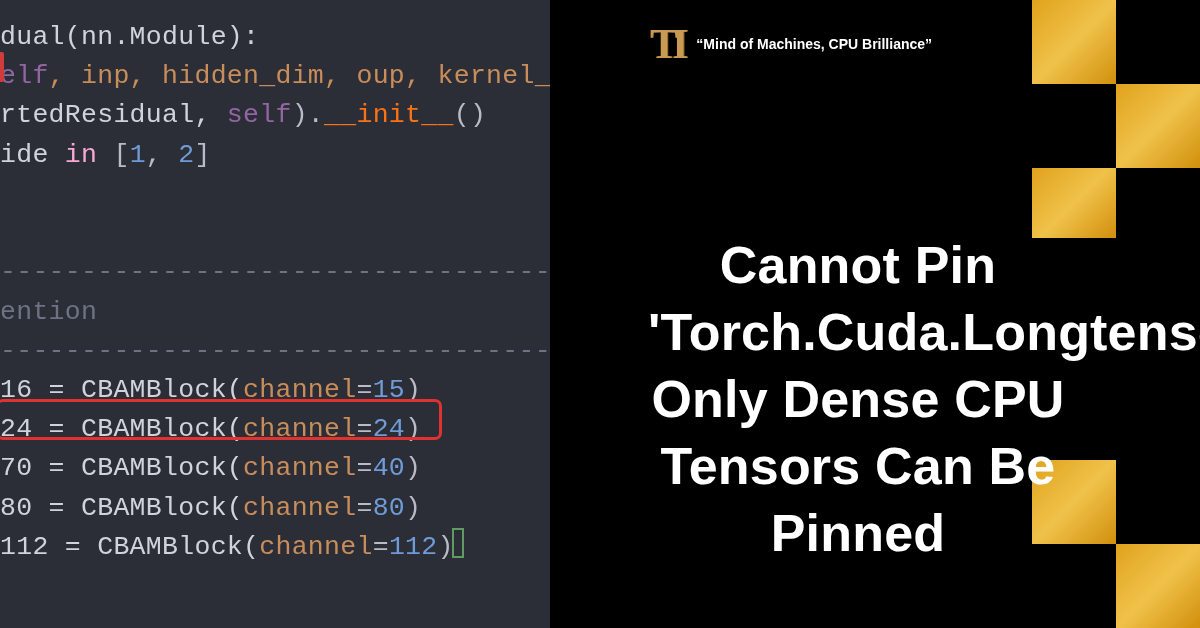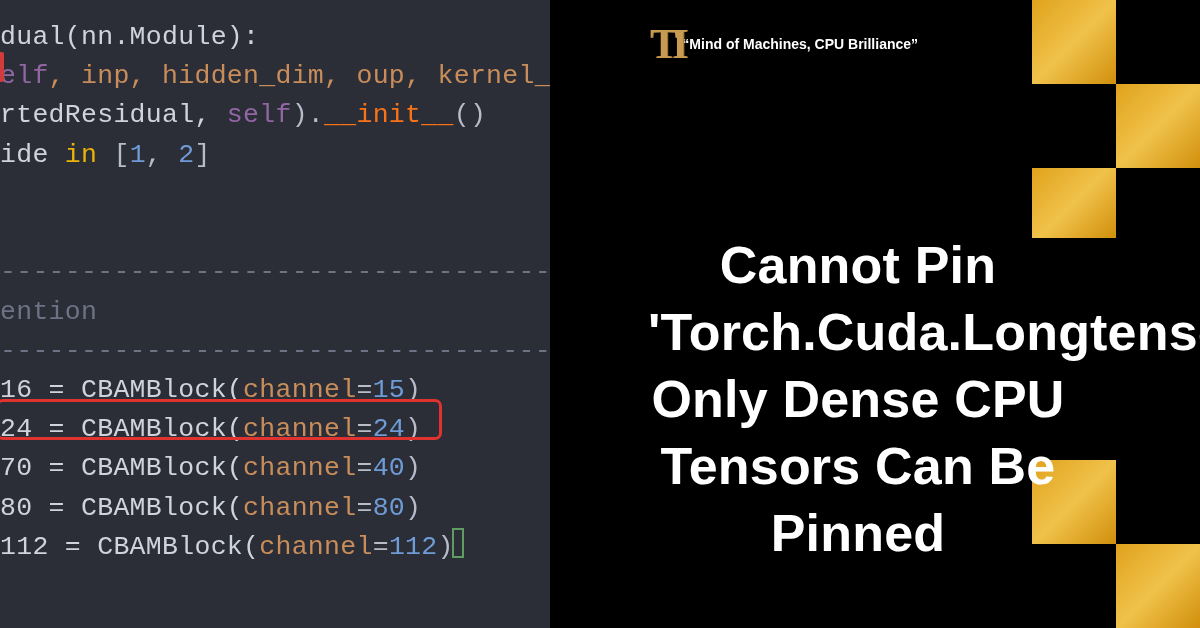--- a/index.html
+++ b/index.html
@@ -19,21 +19,21 @@
     padding: 18px 16px 0 0;
     font-family: Consolas, "Courier New", monospace;
     font-size: 26.5px;
     line-height: 1.48;
     color: #9aa0b5;
     letter-spacing: 0.3px;
     overflow: hidden;
     position: relative;
   }
   .code-line { white-space: pre; }
-  .tok-kw     { color: #eab308; }
+  .tok-kw     { color: #f9a8d4; }
   .tok-self   { color: #9166a3; }
   .tok-param  { color: #c88d5a; }
   .tok-num    { color: #6f9bd6; }
   .tok-dunder { color: #f97316; }
   .tok-comment{ color: #6d7285; }
   .tok-fn     { color: #d0d3db; }
   .tok-punct  { color: #b8bcc8; }
   .red-mark {
     position: absolute;
     left: -4px; top: 52px;
@@ -73,21 +73,21 @@
   .c-tr1 { right: 84px; top: 0; }
   .c-tr2 { right: 0;    top: 84px; }
   .c-tr3 { right: 84px; top: 168px; height: 70px; }
   .c-br1 { right: 84px; bottom: 84px; }
   .c-br2 { right: 0;    bottom: 0; }
   .logo-row {
     position: absolute;
     left: 100px; top: 20px;
     display: flex;
     align-items: center;
-    gap: 0;
+    gap: 14px;
   }
   .logo-glyph {
     font-family: Georgia, serif;
     font-size: 42px;
     font-weight: 700;
     color: #c89a52;
     letter-spacing: -6px;
     text-shadow: 1px 0 0 #8a6a32;
     position: relative;
   }

